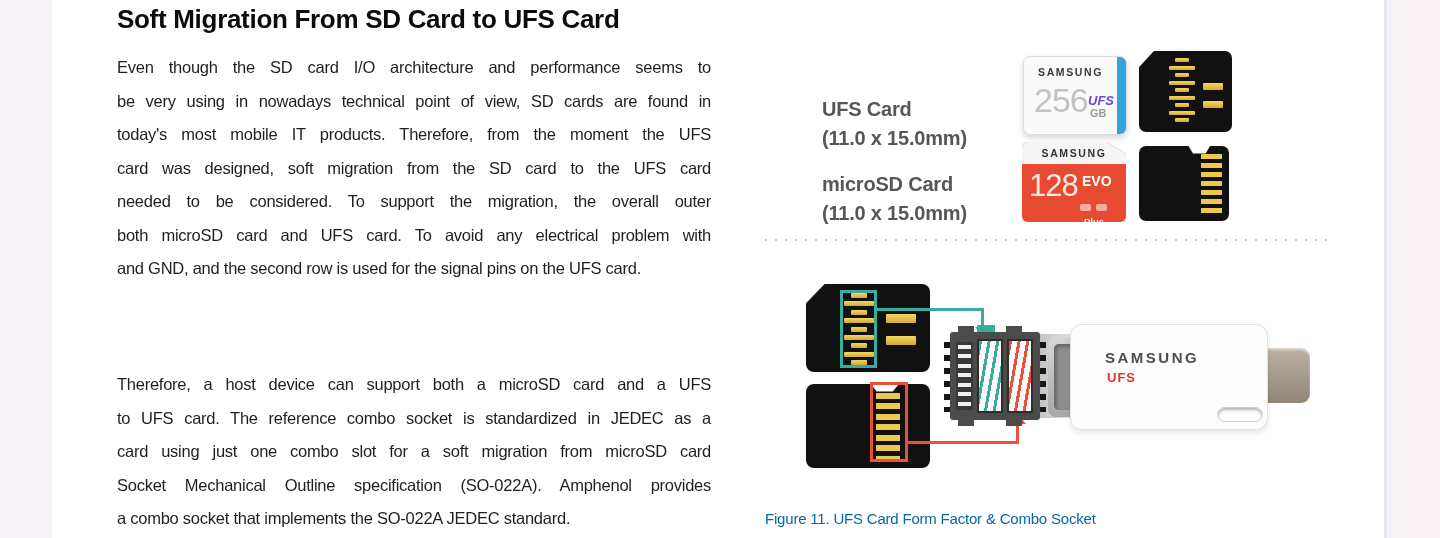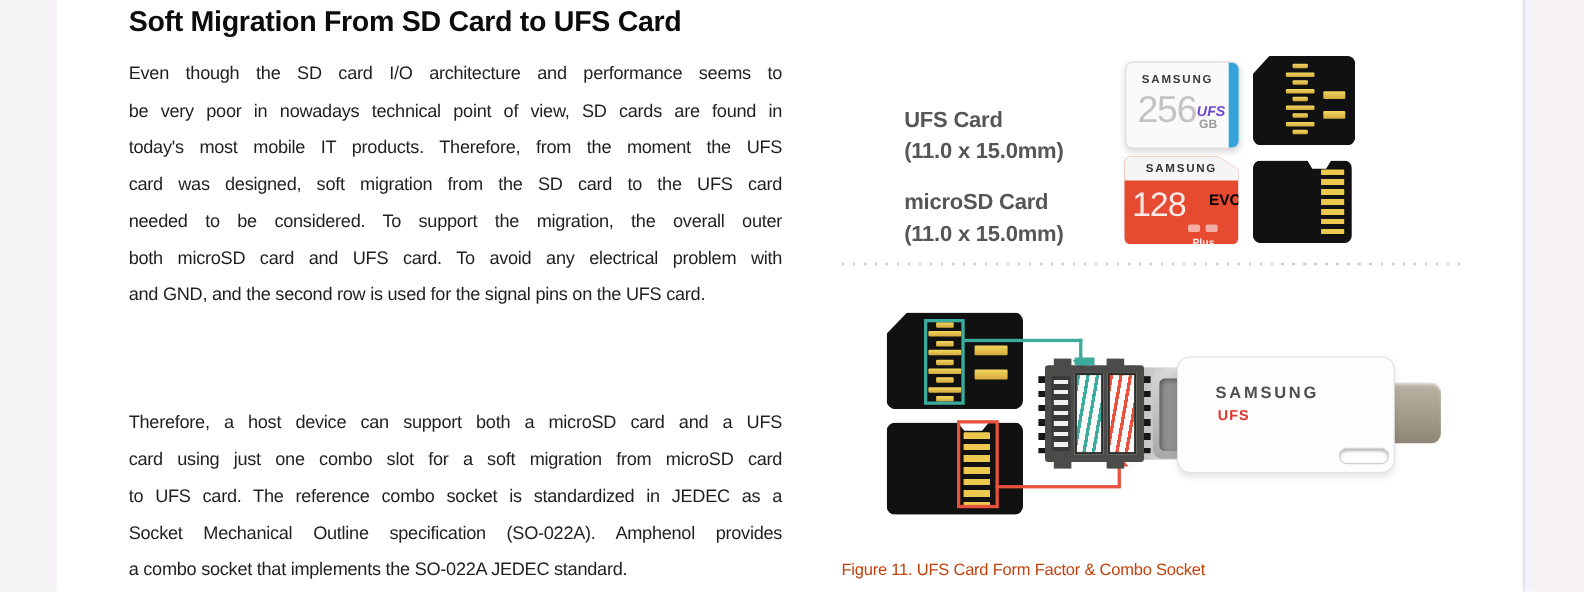--- a/index.html
+++ b/index.html
@@ -34,21 +34,21 @@
   .badge-gb { position:absolute; left:66px; top:50px; font-size:11px; font-weight:700; color:#9a9a9a; }
 
   .card-back { background:#111111; border-radius:7px; position:absolute; }
   .ufs-back-sm { left:1139px; top:51px; width:93px; height:81px; clip-path:polygon(0 20%, 16% 0, 100% 0, 100% 100%, 0 100%); }
   .msd-back-sm { left:1139px; top:146px; width:90px; height:75px; clip-path:polygon(0 0, 55% 0, 60% 10%, 74% 10%, 79% 0, 100% 0, 100% 100%, 0 100%); }
 
   .msd-front { position:absolute; left:1022px; top:142px; width:104px; height:80px; background:#e64a31; border-radius:6px; clip-path:polygon(0 0, 82% 0, 100% 15%, 100% 100%, 0 100%); box-shadow:0 3px 6px rgba(0,0,0,.16); }
   .msd-front .white-cap { position:absolute; left:0; top:0; width:100%; height:22px; background:#f5f5f5; border-radius:6px 6px 0 0; }
   .msd-front .brand-sm { top:5px; right:0; color:#333; }
   .cap-128 { position:absolute; left:7px; top:26px; font-size:31px; font-weight:400; color:rgba(255,255,255,.88); letter-spacing:-1px; }
-  .evo { position:absolute; left:77px; top:31px; font-size:14px; font-weight:800; color:#000000; }
+  .evo { position:absolute; left:60px; top:31px; font-size:14px; font-weight:800; color:#ffffff; }
   .evo-plus { position:absolute; left:62px; top:46px; font-size:9.5px; font-weight:700; color:rgba(255,255,255,.92);margin-top:28px; }
   .mark { position:absolute; width:11px; height:7px; background:rgba(255,255,255,.55); border-radius:2px; }
   .mark1 { left:58px; top:62px; } .mark2 { left:74px; top:62px; }
 
   
   .ladder { display:flex; flex-direction:column; justify-content:space-between; align-items:center; position:absolute; }
   .ladder i { display:block; height:5px; background:linear-gradient(#f4d660,#d2a93c); border-radius:1px; }
   .ladder i:nth-child(odd) { width:55%; }
   .ladder i:nth-child(even) { width:100%; }
   .ladder-sm i { height:4px; }
@@ -92,43 +92,43 @@
   
   .fade { position:absolute; left:1040px; top:334px; width:62px; height:84px; background:linear-gradient(to right, rgba(170,170,170,.7), rgba(255,255,255,0)); z-index:1; }
   .reader-slot { position:absolute; left:1048px; top:337px; width:44px; height:80px; background:linear-gradient(#d6d6d6,#a8a8a8); border-radius:8px 0 0 8px; z-index:2; }
   .reader-slot .hole { position:absolute; left:6px; top:7px; width:32px; height:66px; background:#8f8f8f; border-radius:5px; box-shadow:inset 2px 2px 4px rgba(0,0,0,.35); }
   .reader-body { position:absolute; left:1070px; top:324px; width:198px; height:106px; background:#fdfdfd; border:1px solid #e2e2e2; border-radius:12px; box-shadow:0 3px 6px rgba(0,0,0,.10); z-index:3; }
   .reader-brand { position:absolute; left:34px; top:24px; font-size:15px; font-weight:700; color:#4e4e4e; letter-spacing:2.5px; }
   .reader-type { position:absolute; left:36px; top:45px; font-size:13px; font-weight:800; color:#e03428; letter-spacing:1px; }
   .reader-oval { position:absolute; left:146px; top:82px; width:46px; height:15px; background:#ffffff; border:1px solid #cfcfcf; border-radius:8px; box-shadow:inset 0 2px 3px rgba(0,0,0,.3); }
   .usb-c { position:absolute; left:1266px; top:348px; width:44px; height:55px; background:linear-gradient(#bdb3a5,#8f8678); border-radius:0 9px 9px 0; z-index:2; box-shadow:inset 0 2px 2px rgba(255,255,255,.5); }
 
-  .figure-caption { position:absolute; left:765px; top:510px; font-size:15px; color:#c2410c; letter-spacing:-0.2px; }
+  .figure-caption { position:absolute; left:765px; top:510px; font-size:15px; color:#0369a1; letter-spacing:-0.2px; }
 </style>
 </head>
 <body>
 
 <div id="canvas">
 
   <div class="left-strip"></div>
 
   <h1 class="heading">Soft Migration From SD Card to UFS Card</h1>
   <div class="para para1">
       <div class="tline">Even though the SD card I/O architecture and performance seems to</div>
-      <div class="tline">be very poor in nowadays technical point of view, SD cards are found in</div>
+      <div class="tline">be very using in nowadays technical point of view, SD cards are found in</div>
       <div class="tline">today's most mobile IT products. Therefore, from the moment the UFS</div>
       <div class="tline">card was designed, soft migration from the SD card to the UFS card</div>
       <div class="tline">needed to be considered. To support the migration, the overall outer</div>
       <div class="tline">both microSD card and UFS card. To avoid any electrical problem with</div>
       <div class="tline">and GND, and the second row is used for the signal pins on the UFS card.</div>
     </div>
   <div class="para para2">
       <div class="tline">Therefore, a host device can support both a microSD card and a UFS</div>
+      <div class="tline">to UFS card. The reference combo socket is standardized in JEDEC as a</div>
       <div class="tline">card using just one combo slot for a soft migration from microSD card</div>
-      <div class="tline">to UFS card. The reference combo socket is standardized in JEDEC as a</div>
       <div class="tline">Socket Mechanical Outline specification (SO-022A). Amphenol provides</div>
       <div class="tline">a combo socket that implements the SO-022A JEDEC standard.</div>
     </div>
 
   <div class="card-label label-ufs">
     <div>UFS Card</div>
     <div>(11.0 x 15.0mm)</div>
   </div>
   <div class="card-label label-microsd">
     <div>microSD Card</div>

